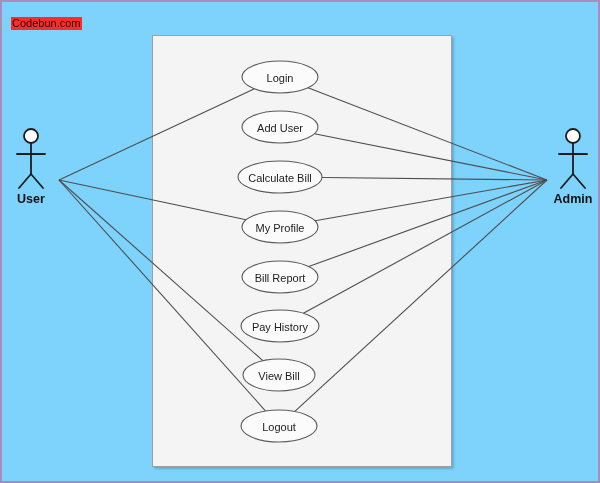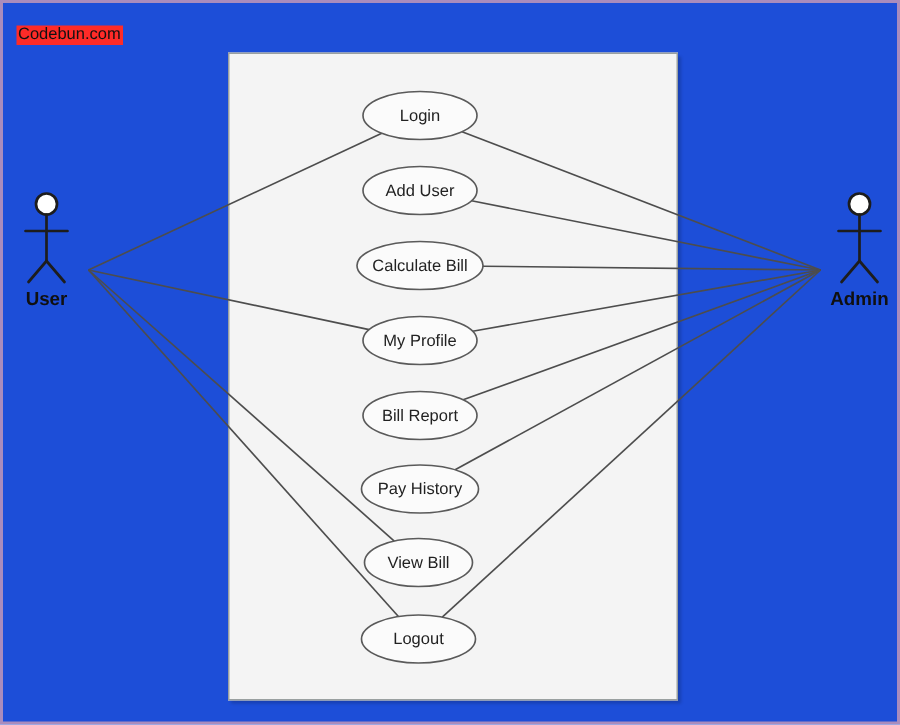--- a/index.html
+++ b/index.html
@@ -8,21 +8,21 @@
     background: #ffffff;
   }
   body {
     font-family: "Liberation Sans", sans-serif;
   }
   #canvas {
     position: relative;
     width: 600px;
     height: 483px;
     box-sizing: border-box;
-    background: #1d4ed8;
+    background: #7dd3fc;
     border: 2px solid #a98cbd;
     overflow: hidden;
     text-align: right;
   }
   
   #watermark {
     position: absolute;
     left: 9px;
     top: 15px;
     background: #fe2b28;

